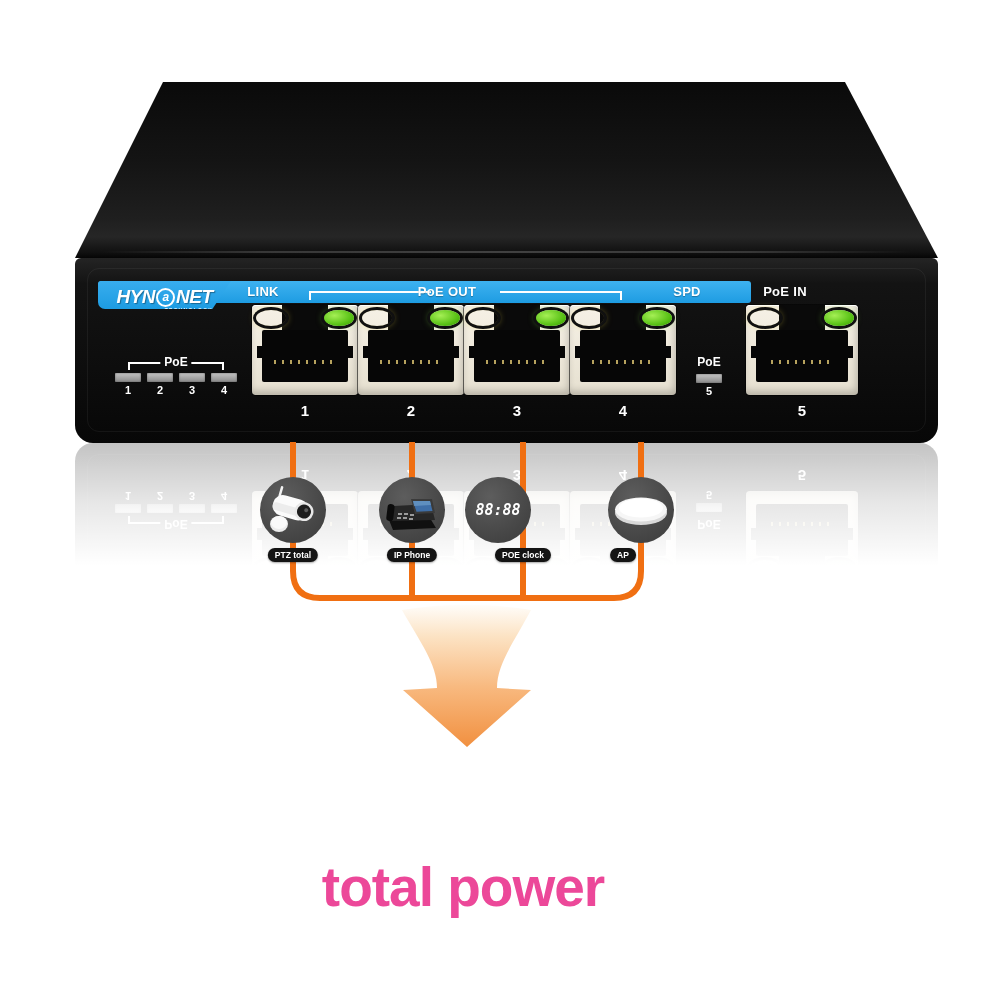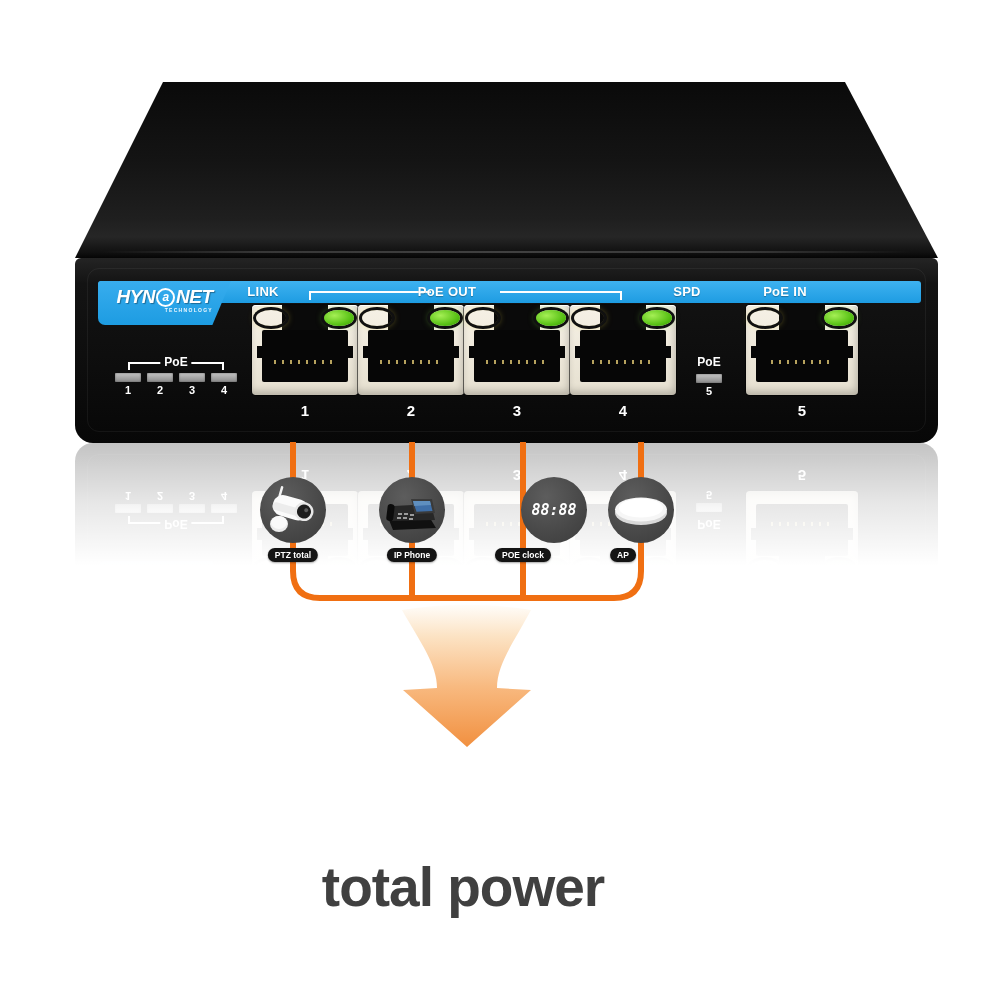--- a/index.html
+++ b/index.html
@@ -14,23 +14,23 @@
     border-radius:2px;background:linear-gradient(90deg,rgba(255,255,255,0),rgba(255,255,255,.16) 20%,rgba(255,255,255,.2) 50%,rgba(255,255,255,.16) 80%,rgba(255,255,255,0));}
 
   
   .switch-front{position:absolute;left:75px;top:258px;width:863px;height:185px;
     background:linear-gradient(#242424,#131313 14%,#0d0d0d 60%,#070707);
     border-radius:6px 6px 18px 18px;}
   .front-outline{position:absolute;left:12px;right:12px;top:10px;bottom:11px;
     border:1px solid rgba(255,255,255,.055);border-radius:12px;}
 
   
-  .stripe{position:absolute;left:23px;top:23px;width:823px;height:22px;border-radius:3px;
+  .stripe{position:absolute;left:23px;top:23px;width:653px;height:22px;border-radius:3px;
     background:linear-gradient(#3eb2f0,#1e9ce2);}
-  .logo-banner{position:absolute;left:23px;top:23px;width:133px;height:44px;
+  .logo-banner{position:absolute;left:23px;top:23px;width:133px;height:28px;
     background:linear-gradient(#38adee,#1d9ce2);
     clip-path:polygon(0 0,100% 0,86% 100%,0 100%);border-radius:4px 0 0 7px;}
   .logo-row{display:flex;align-items:center;justify-content:center;margin-top:5px;
     color:#fff;font-weight:bold;font-style:italic;font-size:19px;letter-spacing:-.5px;
     text-shadow:1px 1px 1px rgba(0,0,0,.35);}
   .logo-at{display:inline-flex;align-items:center;justify-content:center;box-sizing:border-box;
     width:19px;height:19px;border:2.5px solid #fff;border-radius:50%;font-size:12px;margin:0 1px;
     text-shadow:none;}
   .tagline{text-align:right;margin:-1px 18px 0 0;font-size:5px;font-weight:bold;font-style:normal;
     letter-spacing:1.3px;color:#eaf7ff;}
@@ -82,32 +82,32 @@
   
   .reflection{position:absolute;left:0;top:443px;width:1000px;height:133px;overflow:hidden;}
   .reflection .switch-front{left:75px;top:0;transform:scaleY(-1);opacity:.3;}
   .reflection::after{content:'';position:absolute;inset:0;
     background:linear-gradient(180deg,rgba(255,255,255,.22),rgba(255,255,255,.68) 45%,#fff 92%);}
 
   
   .connector{position:absolute;left:0;top:430px;}
   .device{position:absolute;top:477px;width:66px;height:66px;margin-left:-33px;border-radius:50%;
     background:radial-gradient(circle at 38% 30%,#5d5d5d,#474747 62%,#3b3b3b);}
-  .d1{left:293px}.d2{left:412px}.d3{left:554px}.d4{left:641px}
+  .d1{left:293px}.d2{left:412px}.d3{left:498px}.d4{left:641px}
   .device svg{position:absolute;inset:0;}
   .pill{position:absolute;top:548px;transform:translateX(-50%);background:#141414;color:#fff;
     font-weight:bold;font-size:8.5px;line-height:14px;height:14px;padding:0 7px;border-radius:8px;
     white-space:nowrap;box-shadow:0 1px 2px rgba(0,0,0,.35);}
   .big-arrow{position:absolute;left:393px;top:602px;}
 
   
   .power-value{position:absolute;top:758px;left:463px;transform:translateX(-50%);
     font-weight:bold;font-size:122px;line-height:1;letter-spacing:-3px;color:#F2680F;}
   .power-caption{position:absolute;top:860px;left:463px;transform:translateX(-50%);
-    font-weight:bold;font-size:55px;line-height:1;letter-spacing:-1px;color:#404040;}
+    font-weight:bold;font-size:55px;line-height:1;letter-spacing:-1px;color:#ec4899;}
 
   .clock-text{font-family:"DejaVu Sans Mono",monospace;font-weight:bold;font-style:italic;}
 </style>
 </head>
 <body>
 
 <div class="canvas">
 
   <div class="reflection">
       <div class="switch-front">

